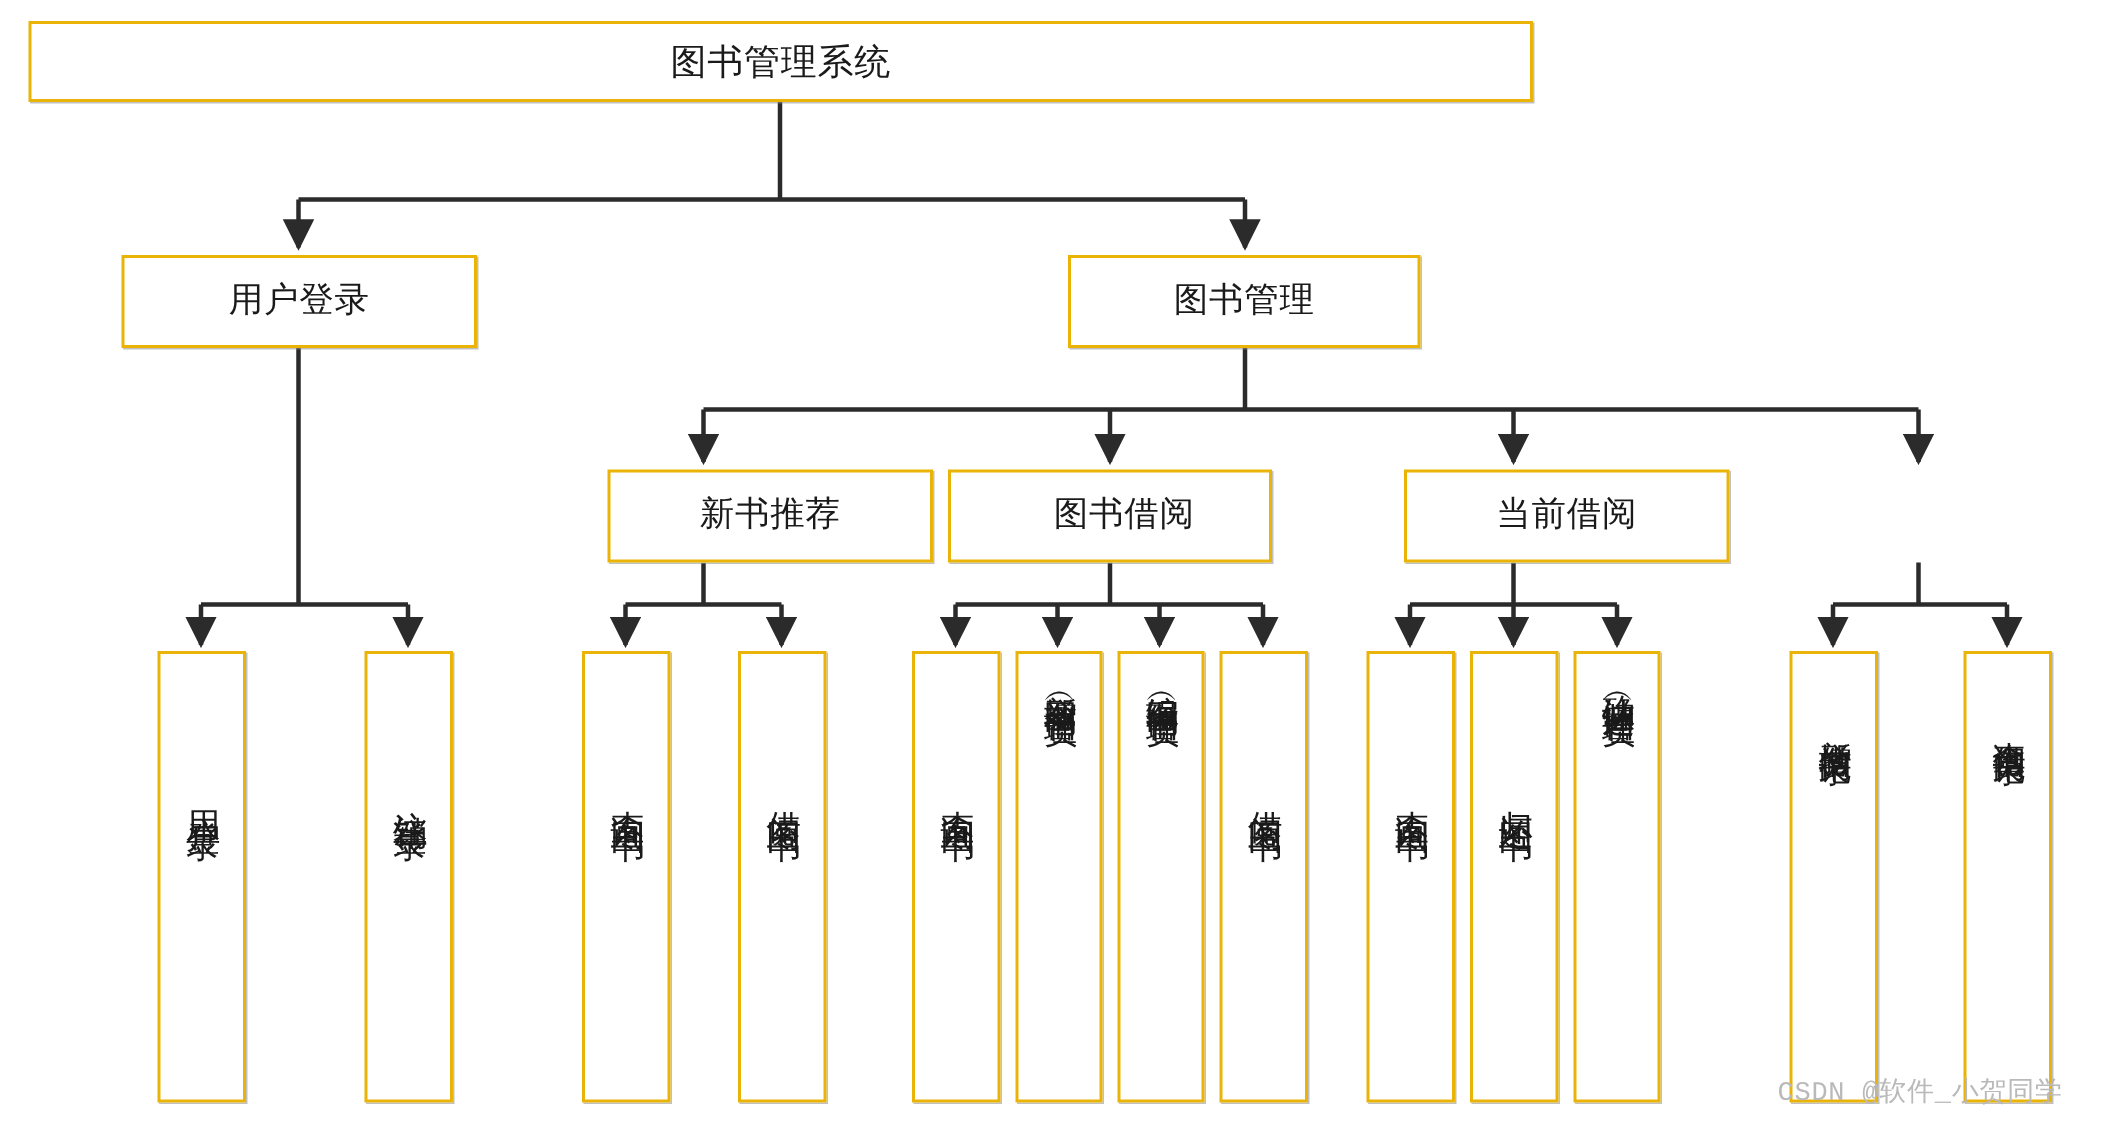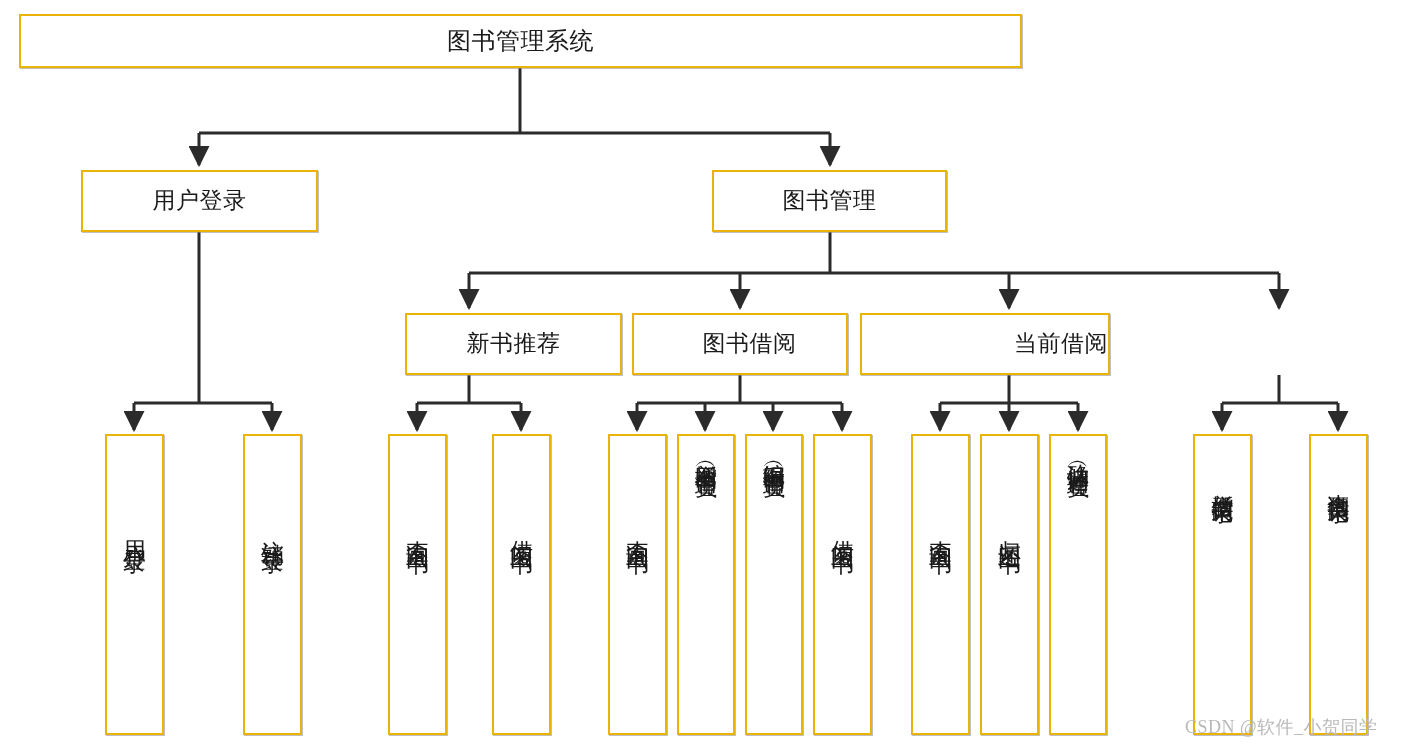--- a/index.html
+++ b/index.html
@@ -69,21 +69,21 @@
   }
   .node.vertical.mid .label {
     letter-spacing: 4px;
   }
   .watermark {
     position: absolute;
     font-size: 18px;
     color: #b9b9b9;
     white-space: nowrap;
     letter-spacing: 0.5px;
-    font-family: Liberation Serif, serif;
+    font-family: Liberation Mono, monospace;
   }
 </style>
 </head>
 <body>
 
 <div id="canvas">
 
   <svg id="edge-layer" viewBox="0 0 1405 747" xmlns="http://www.w3.org/2000/svg">
     <defs>
       <marker id="arrow" viewBox="0 0 10 10" refX="9" refY="5" markerWidth="7" markerHeight="7" orient="auto-start-reverse">
@@ -147,21 +147,21 @@
   </div>
 
   <div class="node horizontal" style="left:361px; top:313px; width:217px; height:62px;margin-left:44px;">
     <span class="label">新书推荐</span>
   </div>
 
   <div class="node horizontal" style="left:632px; top:313px; width:216px; height:62px;padding-left:19px;">
     <span class="label">图书借阅</span>
   </div>
 
-  <div class="node horizontal" style="left:860px; top:313px; width:250px; height:62px;justify-content:flex-end;">
+  <div class="node horizontal" style="left:936px; top:313px; width:217px; height:62px;">
     <span class="label">当前借阅</span>
   </div>
 
 
   <div class="node vertical mid" style="left:105px; top:434px; width:59px; height:301px; padding-top:86px;">
     <span class="label">用户登录</span>
   </div>
 
   <div class="node vertical mid" style="left:243px; top:434px; width:59px; height:301px; padding-top:86px;">
     <span class="label">注销登录</span>

